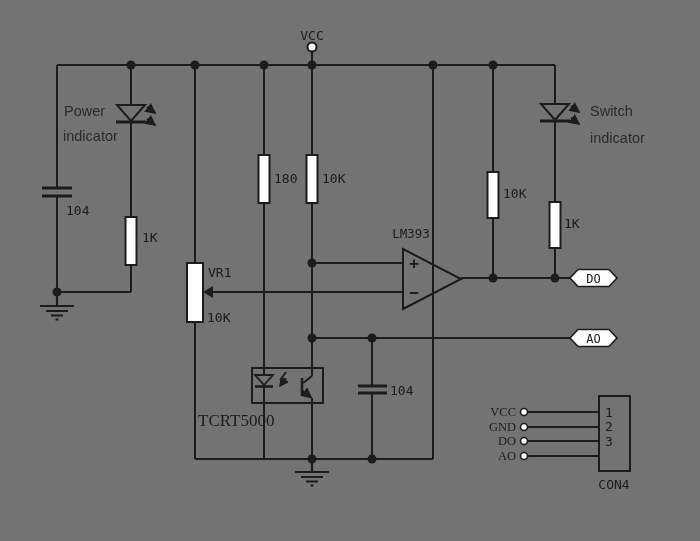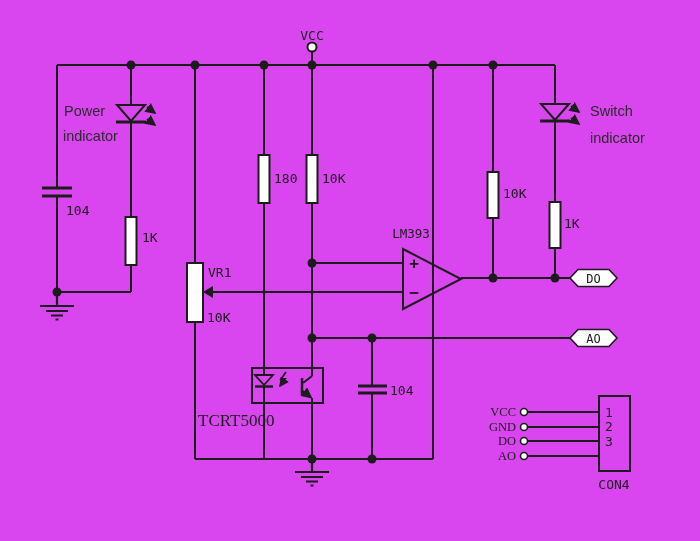--- a/index.html
+++ b/index.html
@@ -1,16 +1,16 @@
 <!DOCTYPE html>
 <html><head>
 <meta charset="utf-8">
 <style>
   html,body { margin:0; padding:0; background:#ffffff; }
-  .stage { position:relative; width:700px; height:541px; background:#d946ef; overflow:hidden; }
+  .stage { position:relative; width:700px; height:541px; background:#737373; overflow:hidden; }
   svg { position:absolute; left:0; top:0; }
   .t-mono  { font-family:"DejaVu Sans Mono", monospace; fill:#1c1c1c; }
   .t-sans  { font-family:"Liberation Sans", sans-serif; fill:#2b2b2b; }
   .t-serif { font-family:"Liberation Serif", serif; fill:#1c1c1c; }
 </style>
 </head>
 <body>
 
 <div class="stage">
 <svg width="700" height="541" viewBox="0 0 700 541">

